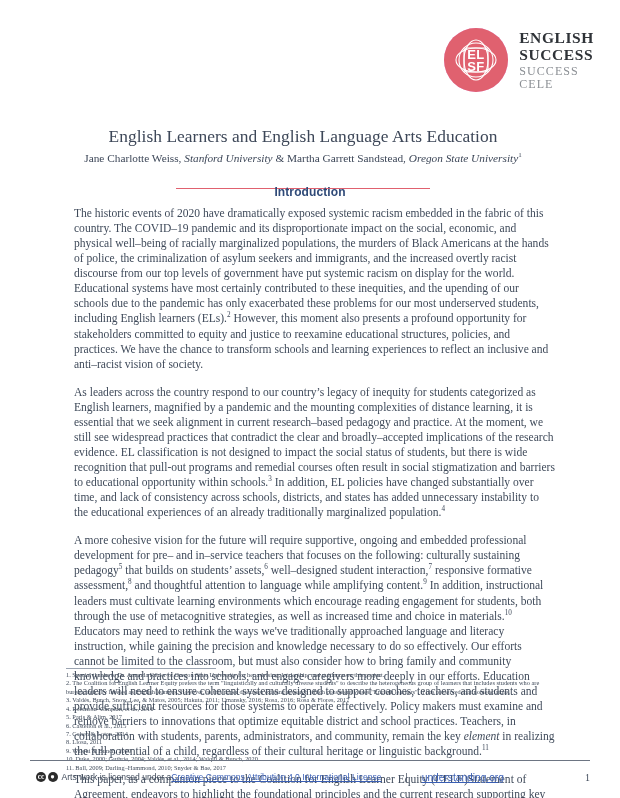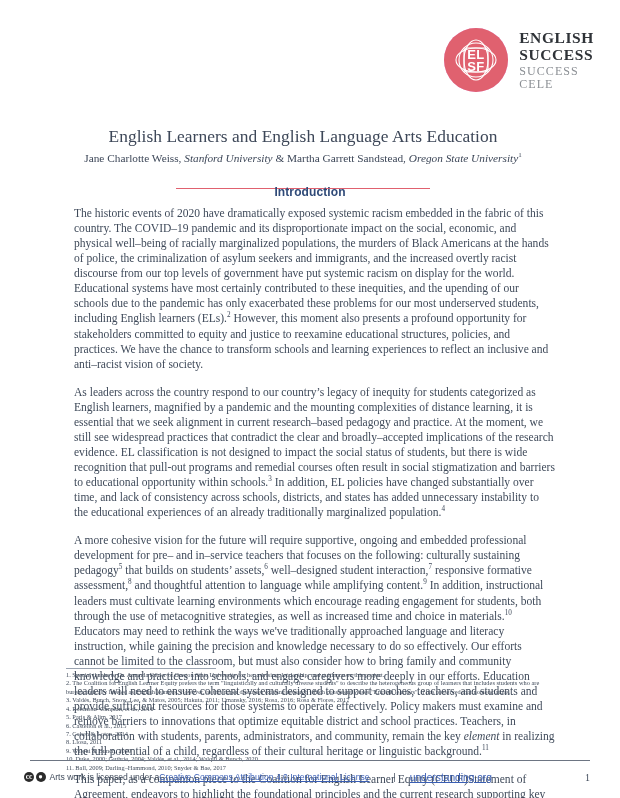--- a/index.html
+++ b/index.html
@@ -163,21 +163,21 @@
   .footer-rule {
     position: absolute;
     left: 30px;
     right: 30px;
     top: 760px;
     height: 1px;
     background: #6d7583;
   }
   .footer {
     position: absolute;
-    left: 24px;
+    left: 36px;
     right: 30px;
     top: 768px;
     height: 18px;
     display: flex;
     align-items: center;
     font-family: "Liberation Sans", sans-serif;
     font-size: 8.6px;
     color: #3f4a5a;
   }
   .cc-icons {

